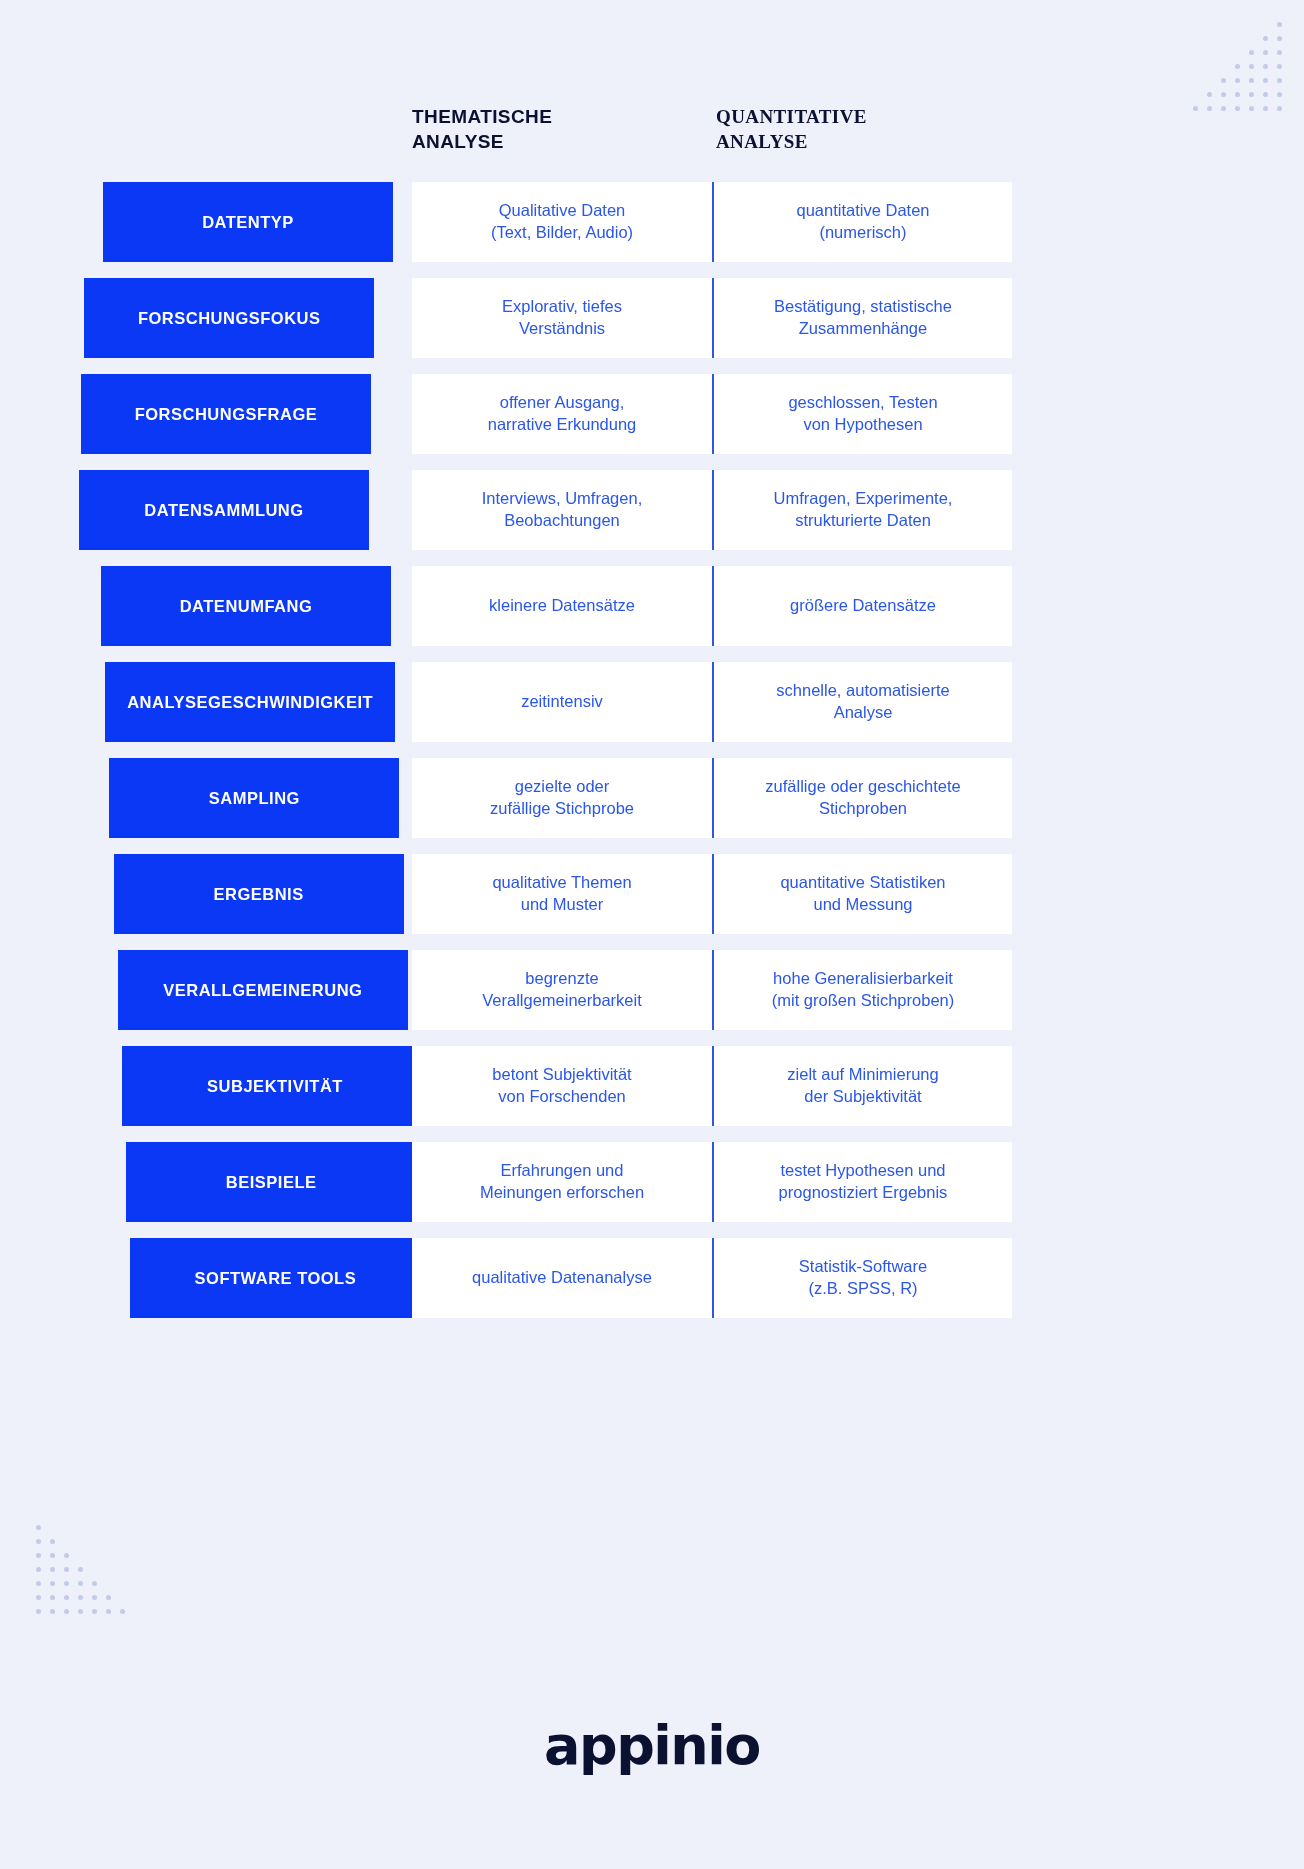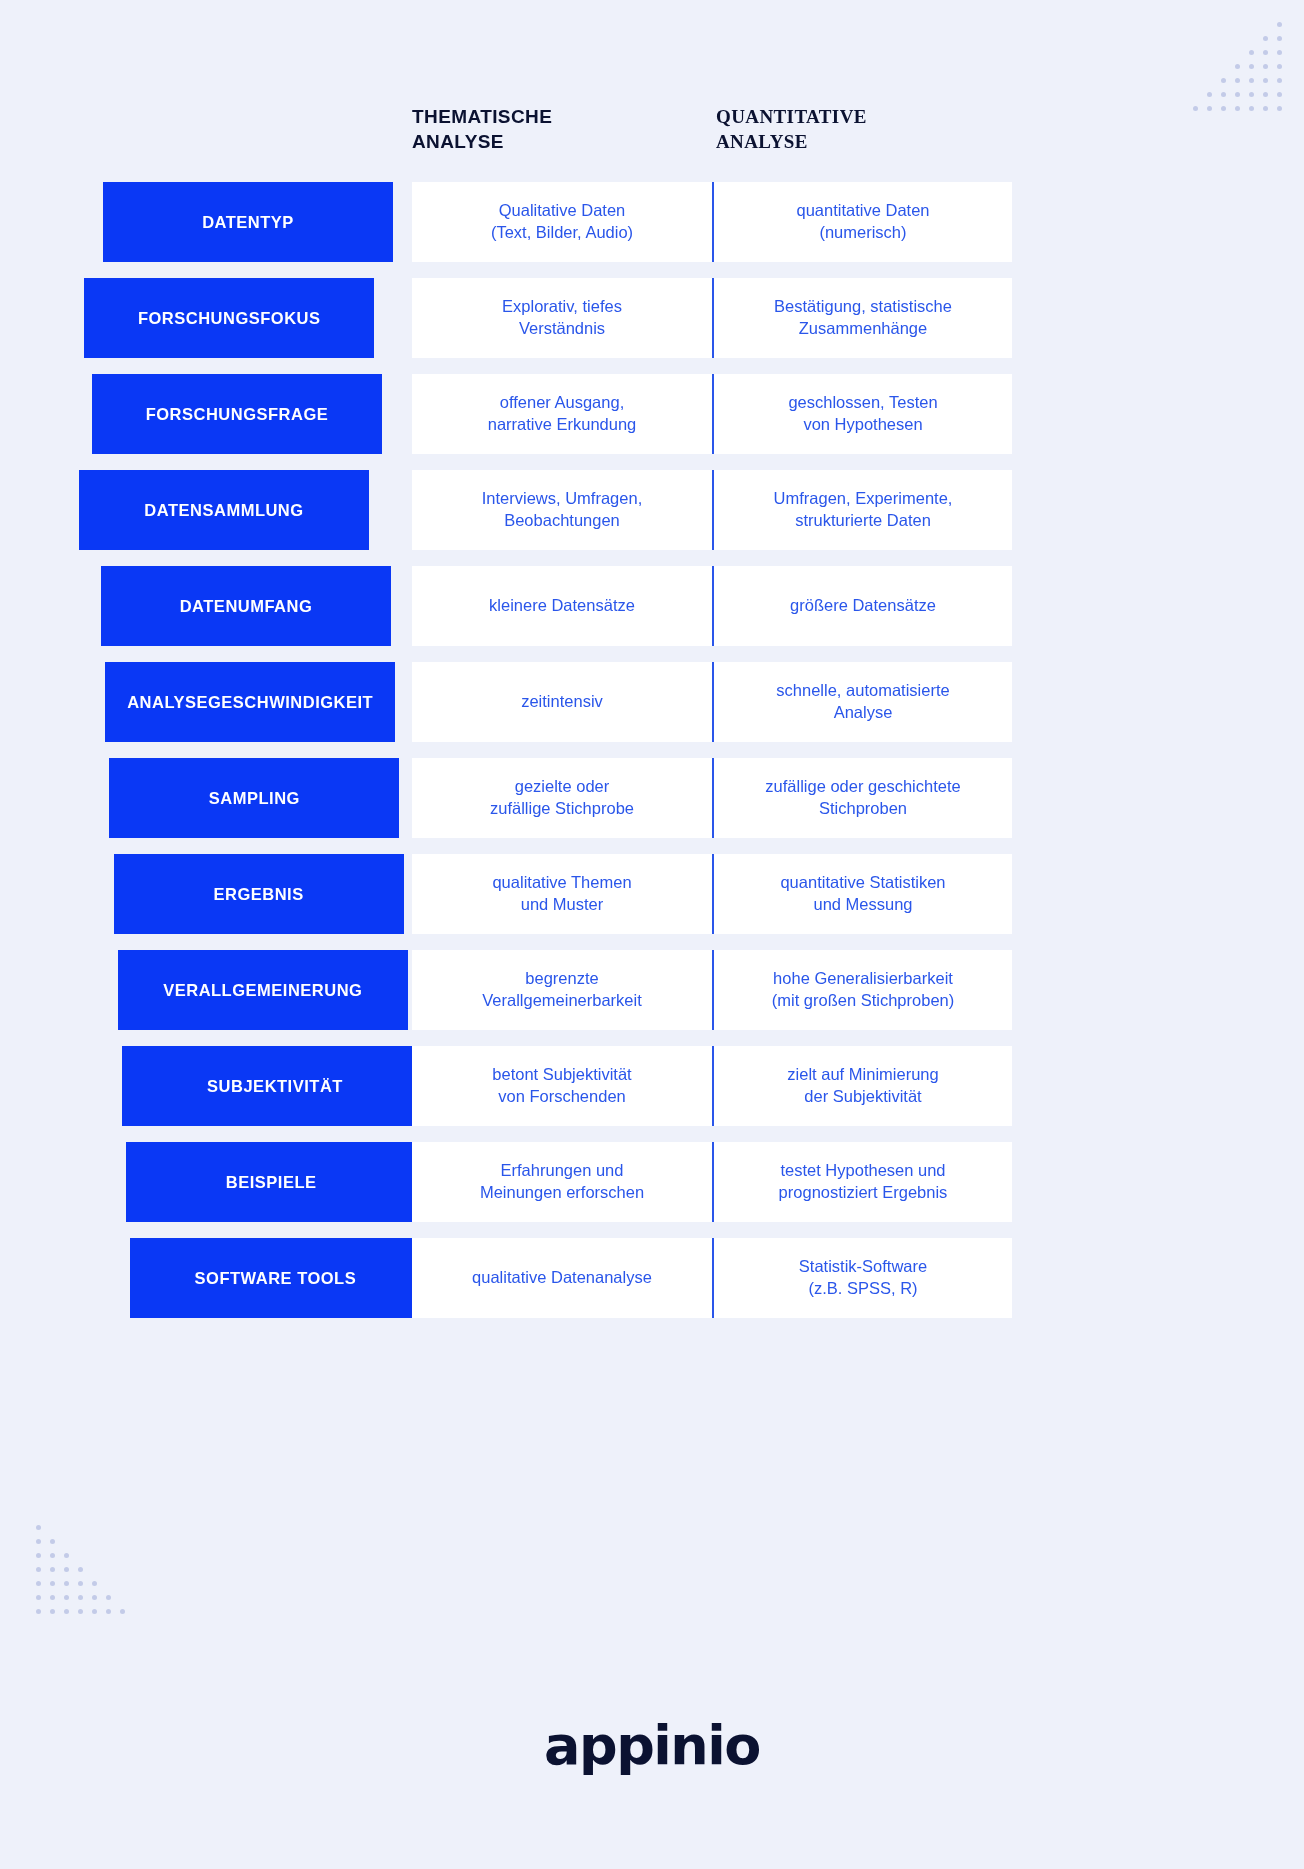--- a/index.html
+++ b/index.html
@@ -165,21 +165,21 @@
         </div>
         <div class="cell right">
           <div>
             <span>Bestätigung, statistische</span>
             <span>Zusammenhänge</span>
           </div>
         </div>
       </div>
     </div>
     <div class="row">
-      <div class="label-box" style="left: 92px;">
+      <div class="label-box" style="left: 81px;">
         <span class="label-text">FORSCHUNGSFRAGE</span>
       </div>
       <div class="cells">
         <div class="cell">
           <div>
             <span>offener Ausgang,</span>
             <span>narrative Erkundung</span>
           </div>
         </div>
         <div class="cell right">

